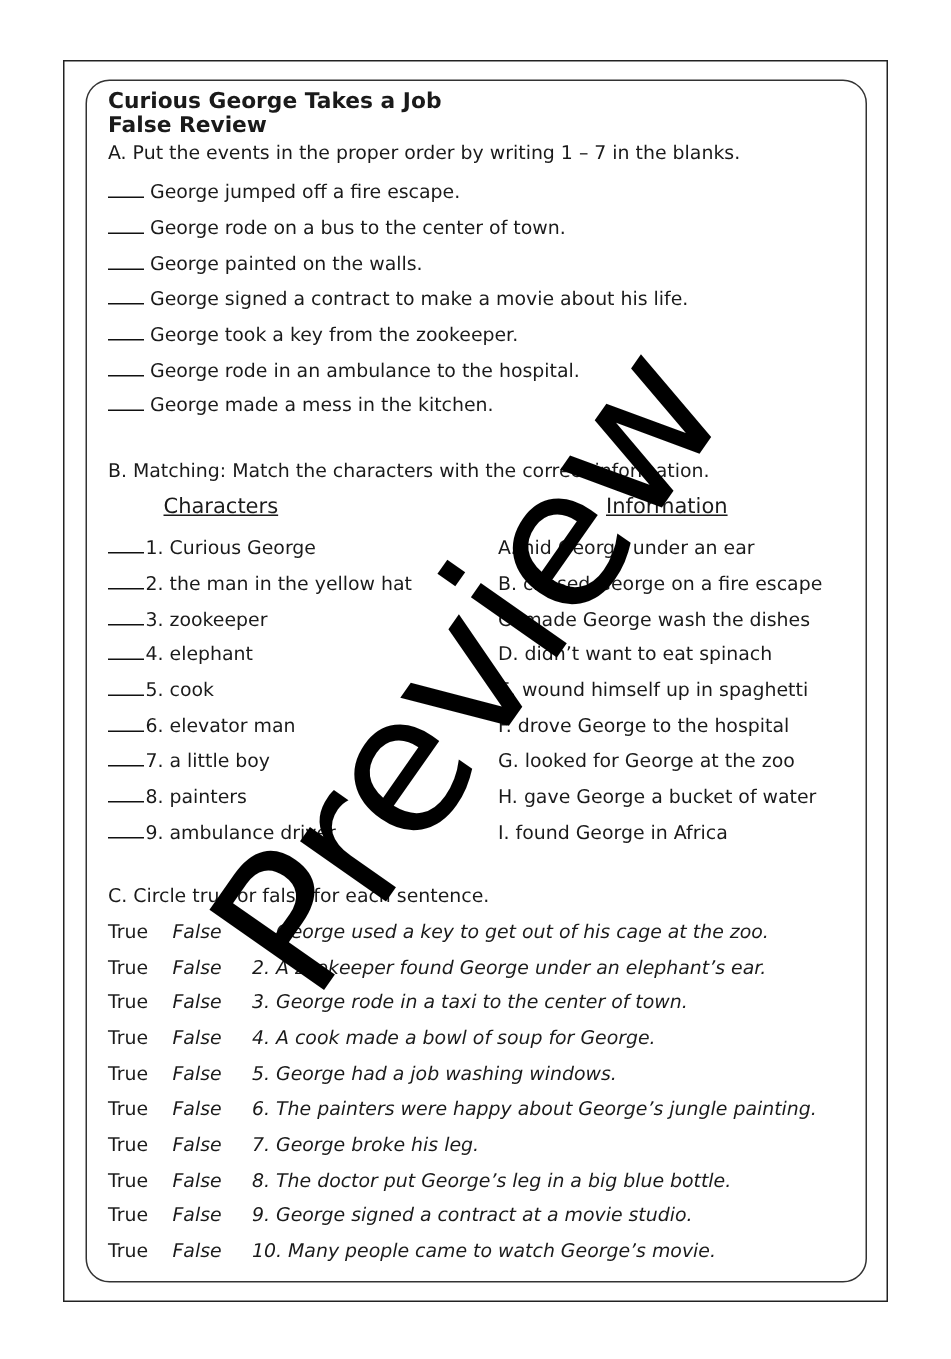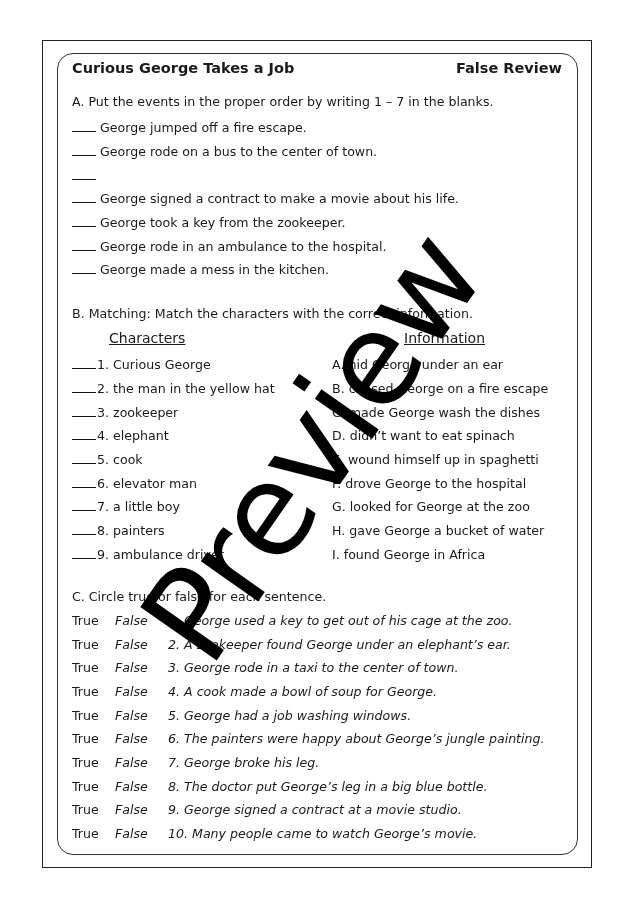--- a/index.html
+++ b/index.html
@@ -10,21 +10,21 @@
     .outer {
       position: absolute; left: 42px; top: 40px; width: 548px; height: 826px;
       border: 1px solid #222;
     }
     .inner {
       position: absolute; left: 57px; top: 53px; width: 519px; height: 800px;
       border: 1px solid #333; border-radius: 16px;
     }
     .title {
       position: absolute; left: 72px; top: 60px; width: 490px;
-      font-weight: bold; font-size: 14.5px; display: flex; justify-content: space-between;
+      font-weight: bold; font-size: 14.5px; display: flex; justify-content: space-between; flex-direction: column;
     }
     .line { position: absolute; left: 72px; font-size: 12.6px; white-space: nowrap; }
     .blank { display: inline-block; width: 24px; border-bottom: 1px solid #111; height: 10px; margin-right: 4px; vertical-align: baseline; }
     .mblank { display: inline-block; width: 24px; border-bottom: 1px solid #111; height: 10px; margin-right: 1px; }
     .colhead { position: absolute; font-size: 14px; text-decoration: underline; }
     .tf { position: absolute; left: 72px; font-size: 12.6px; white-space: nowrap; }
     .tf .t { position: absolute; left: 0; }
     .tf .f { position: absolute; left: 43px; font-style: italic; }
     .tf .s { position: absolute; left: 96px; font-style: italic; }
     .watermark {
@@ -41,21 +41,21 @@
 <div class="inner"></div>
 
 <div class="title">
   <span>Curious George Takes a Job</span>
   <span>False Review</span>
 </div>
 
 <div class="line" style="top:94px">A. Put the events in the proper order by writing 1 – 7 in the blanks.</div>
 <div class="line" style="top:120px"><span class="blank"></span><span>George jumped off a fire escape.</span></div>
 <div class="line" style="top:144px"><span class="blank"></span><span>George rode on a bus to the center of town.</span></div>
-<div class="line" style="top:168px"><span class="blank"></span></div>
+<div class="line" style="top:168px"><span class="blank"></span><span>George painted on the walls.</span></div>
 <div class="line" style="top:191px"><span class="blank"></span><span>George signed a contract to make a movie about his life.</span></div>
 <div class="line" style="top:215px"><span class="blank"></span><span>George took a key from the zookeeper.</span></div>
 <div class="line" style="top:239px"><span class="blank"></span><span>George rode in an ambulance to the hospital.</span></div>
 <div class="line" style="top:262px"><span class="blank"></span><span>George made a mess in the kitchen.</span></div>
 
 <div class="line" style="top:306px">B. Matching: Match the characters with the correct information.</div>
 <div class="colhead" style="left:109px; top:330px">Characters</div>
 <div class="colhead" style="left:404px; top:330px">Information</div>
 
 <div class="line" style="top:357px"><span class="mblank"></span><span>1. Curious George</span></div>

